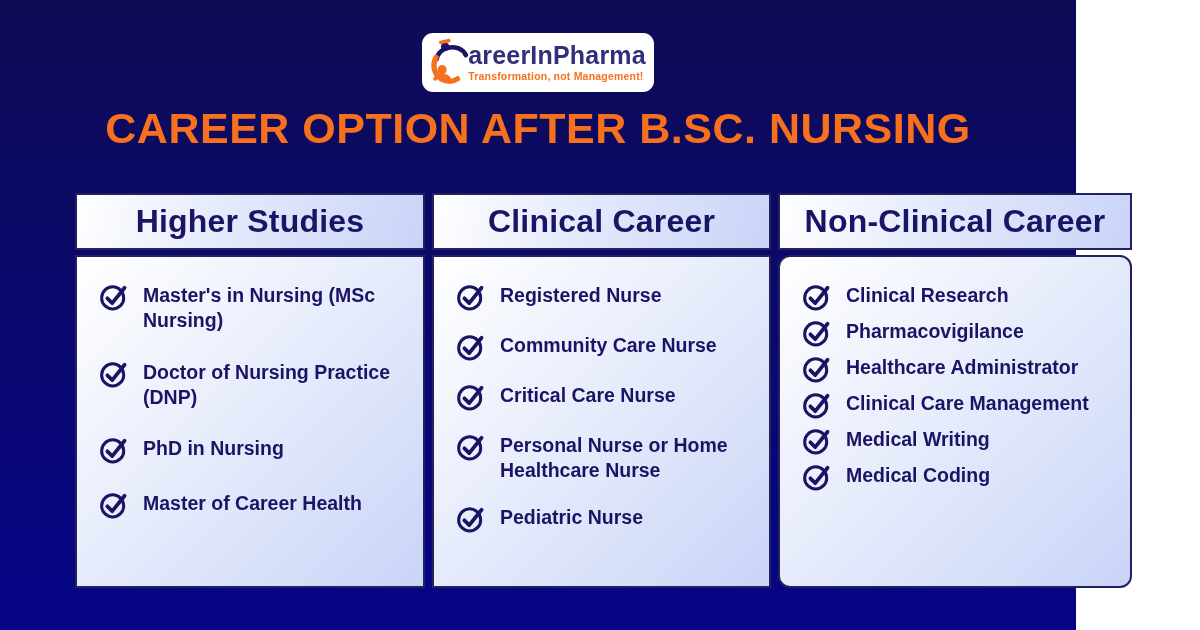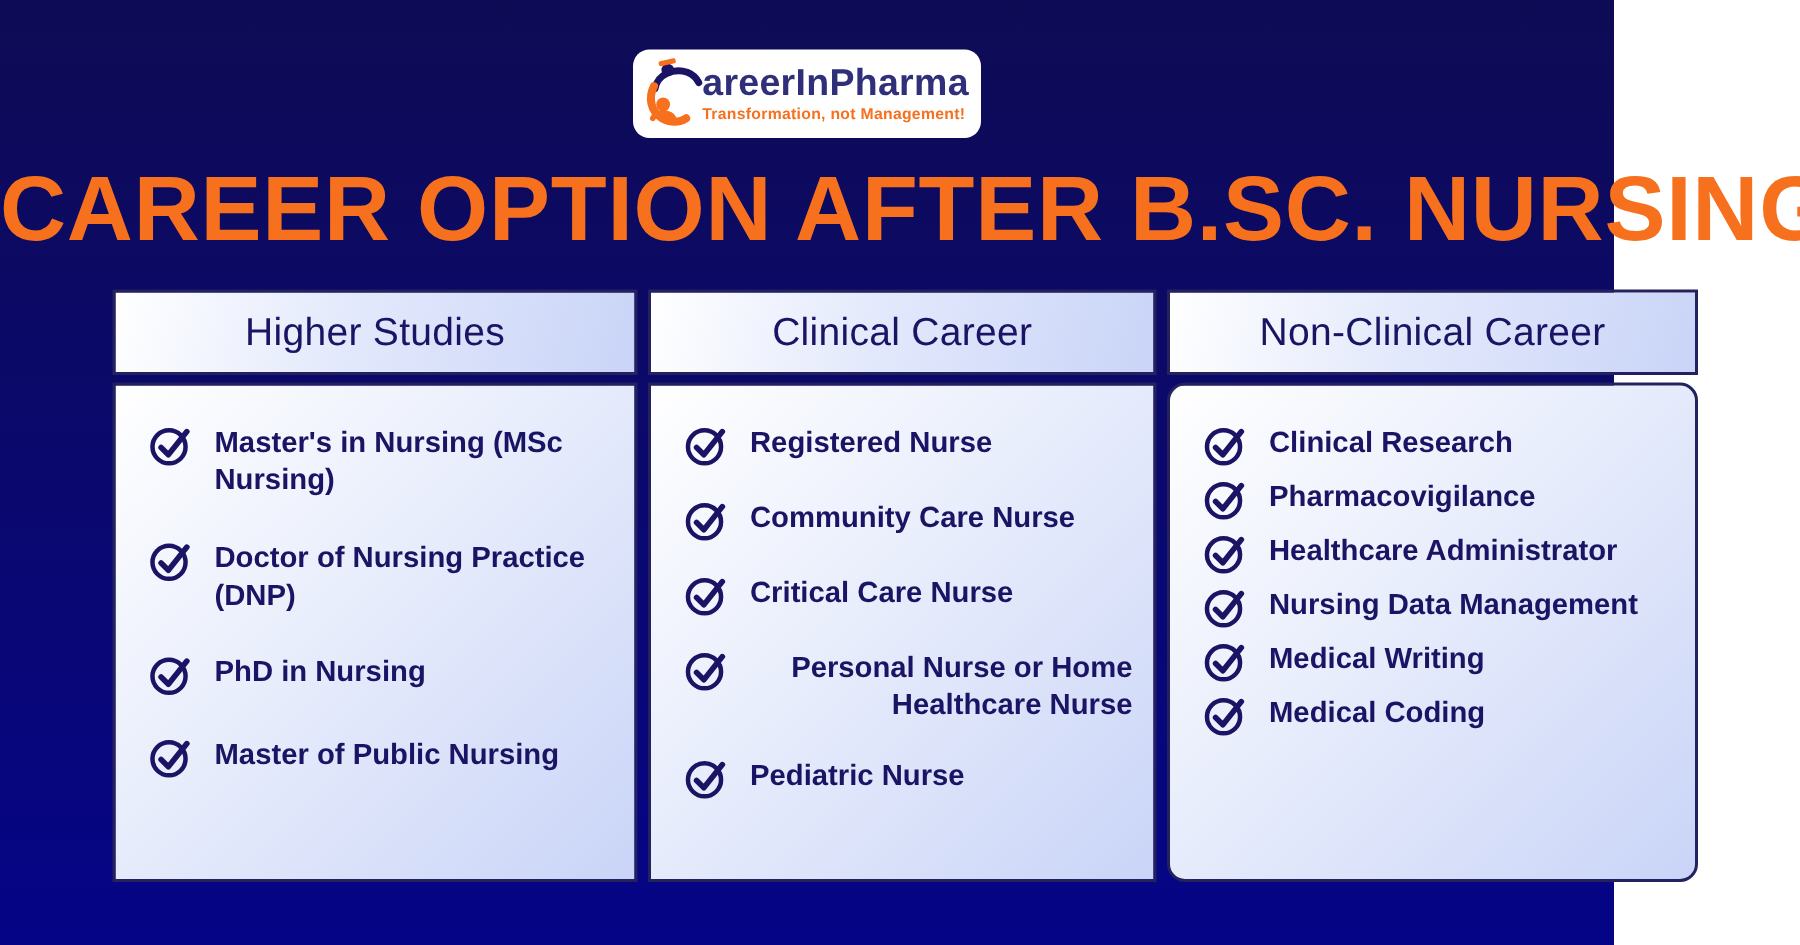--- a/index.html
+++ b/index.html
@@ -30,39 +30,39 @@
     color:#30307a;font-weight:700;font-size:25px;letter-spacing:0.2px;line-height:1;
   }
   .logo-tagline{
     color:var(--orange);font-weight:700;font-size:10.5px;letter-spacing:0.2px;margin-top:2px;
   }
 
   
   .title{
     position:absolute;top:104px;left:0;width:100%;
     text-align:center;color:var(--orange);
-    font-size:61px;font-weight:800;letter-spacing:0.5px;
+    font-size:43px;font-weight:800;letter-spacing:0.5px;
     font-stretch:condensed;white-space:nowrap;
   }
 
   
   .table{
     position:absolute;left:75px;top:193px;width:1057px;height:395px;
     display:flex;gap:7px;
   }
   .col{display:flex;flex-direction:column;gap:5px;}
   .col:nth-child(1){flex:0 0 350px;}
-  .col:nth-child(2){flex:0 0 339px;text-align:right;}
+  .col:nth-child(2){flex:0 0 339px;}
   .col:nth-child(3){flex:0 0 354px;}
   .col-header{
     height:57px;flex:none;
     border:2px solid var(--panel-border);
     background:linear-gradient(105deg,#ffffff 0%,#e3e9fc 45%,#c9d4f7 100%);
     display:flex;align-items:center;justify-content:center;
-    color:var(--navy);font-size:26px;font-weight:400;letter-spacing:0.2px;
+    color:var(--navy);font-size:32px;font-weight:700;letter-spacing:0.2px;
   }
   .col-body{
     flex:1;
     border:2px solid var(--panel-border);
     background:linear-gradient(135deg,#ffffff 0%,#e8edfc 45%,#c9d4f7 100%);
     padding:26px 14px 14px 22px;
     display:flex;flex-direction:column;
   }
   .col:nth-child(1) .col-body{gap:26px;}
   .col:nth-child(2) .col-body{gap:21px;}
@@ -127,21 +127,21 @@
       <path d="M9.5 18.5 L15 24 L29 6.5" fill="none" stroke="#1b1464" stroke-width="4.2" stroke-linecap="round" stroke-linejoin="round"></path>
     </svg>
     <span class="item-label">PhD in Nursing</span>
   </div>
 
   <div class="item">
     <svg class="check-icon" viewBox="0 0 34 34" aria-hidden="true">
       <circle cx="15.5" cy="18" r="12.5" fill="none" stroke="#1b1464" stroke-width="3.4"></circle>
       <path d="M9.5 18.5 L15 24 L29 6.5" fill="none" stroke="#1b1464" stroke-width="4.2" stroke-linecap="round" stroke-linejoin="round"></path>
     </svg>
-    <span class="item-label">Master of Public Nursing</span>
+    <span class="item-label">Master of Career Health</span>
   </div>
 </div>
   </div>
 
   <div class="col">
     <div class="col-header">Clinical Career</div>
     <div class="col-body">
   <div class="item">
     <svg class="check-icon" viewBox="0 0 34 34" aria-hidden="true">
       <circle cx="15.5" cy="18" r="12.5" fill="none" stroke="#1b1464" stroke-width="3.4"></circle>
@@ -209,21 +209,21 @@
       <path d="M9.5 18.5 L15 24 L29 6.5" fill="none" stroke="#1b1464" stroke-width="4.2" stroke-linecap="round" stroke-linejoin="round"></path>
     </svg>
     <span class="item-label">Healthcare Administrator</span>
   </div>
 
   <div class="item">
     <svg class="check-icon" viewBox="0 0 34 34" aria-hidden="true">
       <circle cx="15.5" cy="18" r="12.5" fill="none" stroke="#1b1464" stroke-width="3.4"></circle>
       <path d="M9.5 18.5 L15 24 L29 6.5" fill="none" stroke="#1b1464" stroke-width="4.2" stroke-linecap="round" stroke-linejoin="round"></path>
     </svg>
-    <span class="item-label">Nursing Data Management</span>
+    <span class="item-label">Clinical Care Management</span>
   </div>
 
   <div class="item">
     <svg class="check-icon" viewBox="0 0 34 34" aria-hidden="true">
       <circle cx="15.5" cy="18" r="12.5" fill="none" stroke="#1b1464" stroke-width="3.4"></circle>
       <path d="M9.5 18.5 L15 24 L29 6.5" fill="none" stroke="#1b1464" stroke-width="4.2" stroke-linecap="round" stroke-linejoin="round"></path>
     </svg>
     <span class="item-label">Medical Writing</span>
   </div>
 

